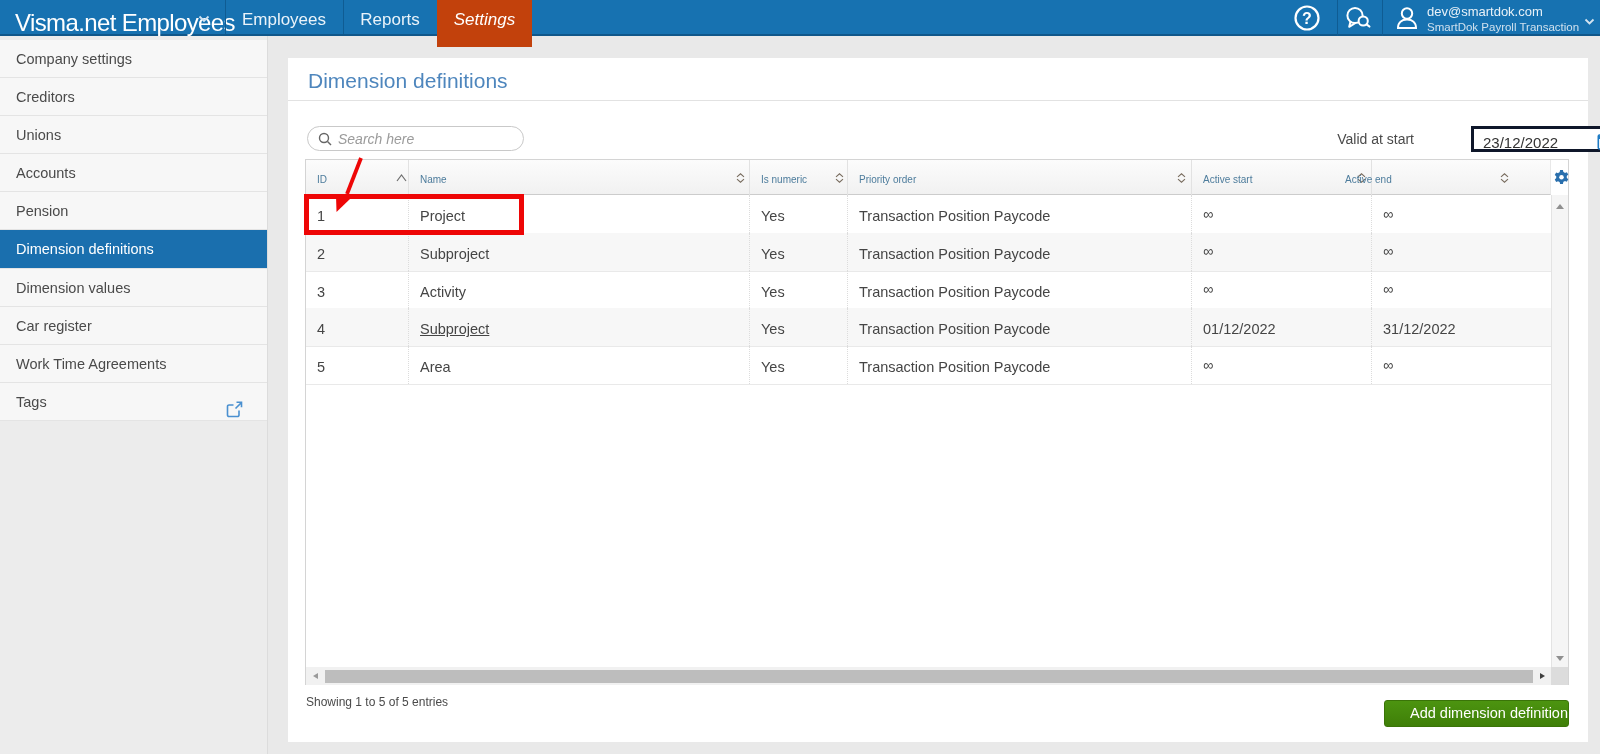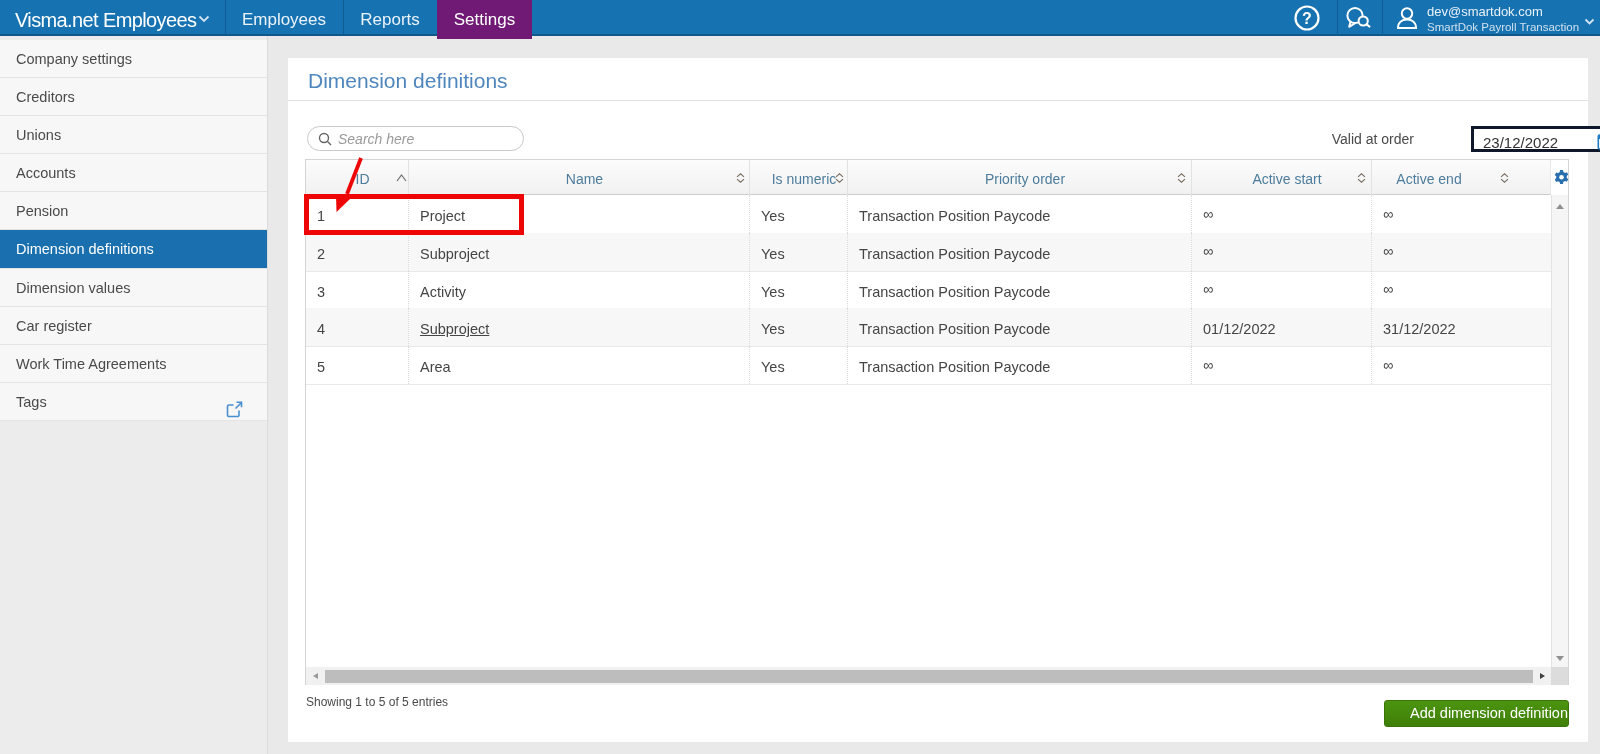--- a/index.html
+++ b/index.html
@@ -1,24 +1,24 @@
 <!DOCTYPE html>
 <html><head>
 <meta charset="utf-8">
 <style>
 * { margin:0; padding:0; box-sizing:border-box; }
 html,body { width:1600px; height:754px; overflow:hidden; }
 body { font-family:"Liberation Sans", sans-serif; background:#e9e9e9; position:relative; }
 
 
 .navbar { position:absolute; left:0; top:0; width:1600px; height:36px; background:#1772b1; border-bottom:2px solid #10578a; }
-.brand { position:absolute; left:15px; top:8.5px; color:#fff; font-size:20px; letter-spacing:-0.62px; }
+.brand { position:absolute; left:15px; top:8.5px; color:#fff; font-size:24px; letter-spacing:-0.62px; }
 .navsep { position:absolute; top:0; width:1px; height:34px; background:#0f5c93; }
 .navtab { position:absolute; top:0; height:34px; line-height:39px; color:#eaf3fa; font-size:17px; text-align:center; }
-.navtab.active { background:#701a75; color:#fff; height:39px; line-height:39px; }
+.navtab.active { background:#c2410c; color:#fff; height:47px; line-height:39px;font-style:italic; }
 .nav-ico { position:absolute; top:5px; }
 .usrmail { position:absolute; top:4px; color:#e8f1f8; font-size:13px; }
 .usrorg { position:absolute; top:21px; color:#cfe0ee; font-size:11.5px; }
 
 
 .sidebar { position:absolute; left:0; top:36px; width:268px; height:718px; background:#ececec; border-right:1px solid #dcdcdc; padding-top:4px; }
 .sitem { position:relative; height:38.1px; line-height:38.1px; background:#f7f7f7; border-bottom:1px solid #e4e4e4; color:#4a4a4a; font-size:14.5px; padding-left:16px; }
 .sitem.sel { background:#1a6fae; color:#fff; }
 .sitem .ext { position:absolute; right:24px; top:11px; }
 
@@ -32,21 +32,21 @@
 .searchbox .ph { position:absolute; left:30px; top:4px; font-size:14px; font-style:italic; color:#9b9b9b; }
 
 .validlbl { position:absolute; left:986px; top:73px; width:140px; text-align:right; font-size:14px; color:#4a4a4a; }
 .dateinput { position:absolute; left:1183px; top:68px; width:152px; height:26px; border:3px solid #0f172a; background:#fff; }
 .dateinput .dtxt { position:absolute; left:9px; top:5px; font-size:15px; color:#333; }
 .dateinput .cal { position:absolute; right:5px; top:3px; }
 
 
 .tbl { position:absolute; left:17px; top:101px; width:1264px; height:526px; border:1px solid #d4d4d4; background:#fff; }
 .thead { position:absolute; left:0; top:0; width:1245px; height:35px; background:linear-gradient(#fcfcfc,#f1f1f1); border-bottom:1px solid #cccccc; border-right:1px solid #e8e8e8; }
-.th { position:absolute; top:0; height:35px; line-height:35px; font-size:14px; color:#4d7c9c; padding-left:11px; padding-top:1.5px; border-right:1px solid #e2e2e2;text-align:center; }
+.th { position:absolute; top:0; height:35px; line-height:35px; font-size:10px; color:#4d7c9c; padding-left:11px; padding-top:1.5px; border-right:1px solid #e2e2e2; }
 .sort { position:absolute; top:12.5px; }
 .trow { position:absolute; left:0; width:1245px; height:37.8px; }
 .trow.alt { background:#f7f7f7; }
 .inf { position:relative; top:-2.5px; }
 .td { position:absolute; top:0; height:37.8px; line-height:37.8px; font-size:14.5px; color:#454545; padding-left:11px; padding-top:3px; border-right:1px dotted #dcdcdc; overflow:hidden; }
 .rowline { position:absolute; left:0; width:1245px; height:1px; background:#e9e9e9; }
 
 
 .vsb { position:absolute; left:1245px; top:35px; width:17px; height:472px; background:#f5f5f5; border-left:1px solid #e3e3e3; }
 .vsb .up { position:absolute; left:4px; top:9px; width:0; height:0; border-left:4.5px solid transparent; border-right:4.5px solid transparent; border-bottom:5px solid #8f8f8f; }
@@ -130,21 +130,21 @@
   <div class="titleline"></div>
 
   <div class="searchbox">
     <span class="mag"><svg width="15" height="15" viewBox="0 0 15 15">
           <circle cx="6" cy="6" r="4.5" fill="none" stroke="#666" stroke-width="1.4"></circle>
           <path d="M9.5 9.5 L13 13" stroke="#666" stroke-width="1.4"></path>
         </svg></span>
     <span class="ph">Search here</span>
   </div>
 
-  <div class="validlbl">Valid at order</div>
+  <div class="validlbl">Valid at start</div>
   <div class="dateinput">
     <span class="dtxt">23/12/2022</span>
     <span class="cal"><svg width="18" height="18" viewBox="0 0 18 18">
       <rect x="3.4" y="0.3" width="2.6" height="4.5" rx="1" fill="#1e7bc4"></rect>
       <rect x="11.6" y="0.3" width="2.6" height="4.5" rx="1" fill="#1e7bc4"></rect>
       <rect x="1.3" y="3" width="15" height="14" rx="1.2" fill="#fff" stroke="#1e7bc4" stroke-width="1.6"></rect>
       <rect x="2" y="3.6" width="13.6" height="3.4" fill="#1e7bc4"></rect>
       <g fill="#1e7bc4">
         <rect x="6.3" y="8.7" width="2.1" height="2"></rect>
             <rect x="9.2" y="8.7" width="2.1" height="2"></rect>

